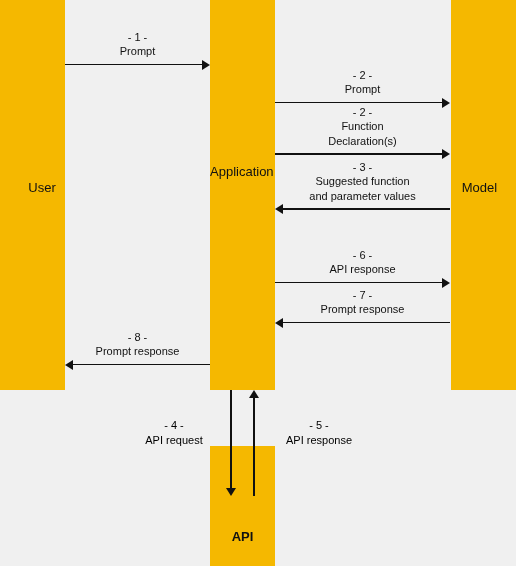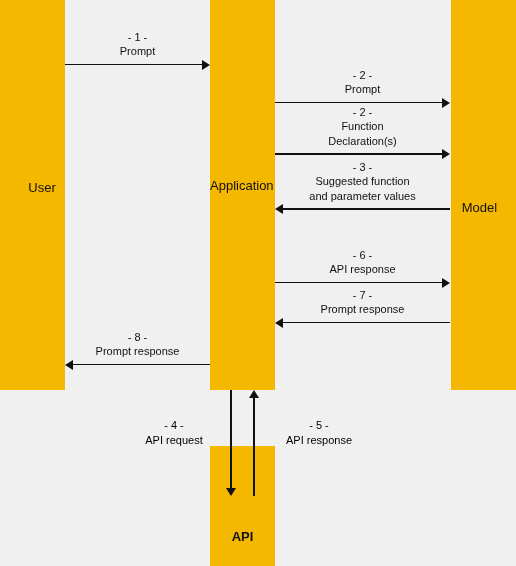--- a/index.html
+++ b/index.html
@@ -61,28 +61,27 @@
       text-align: center;
       color: #111;
     }
     .label-user {
       left: 0;
       top: 180px;
       width: 84px;
     }
     .label-app {
       left: 210px;
-      top: 178px;
+      top: 164px;
       width: 53px;
     }
     .label-model {
       right: 0;
       top: 180px;
       width: 73px;
-      margin-top: 20px;
     }
     .label-api {
       left: 210px;
       bottom: 22px;
       width: 65px;
       font-weight: bold;
     }
 
     .arrow-label {
       font-size: 11px;

